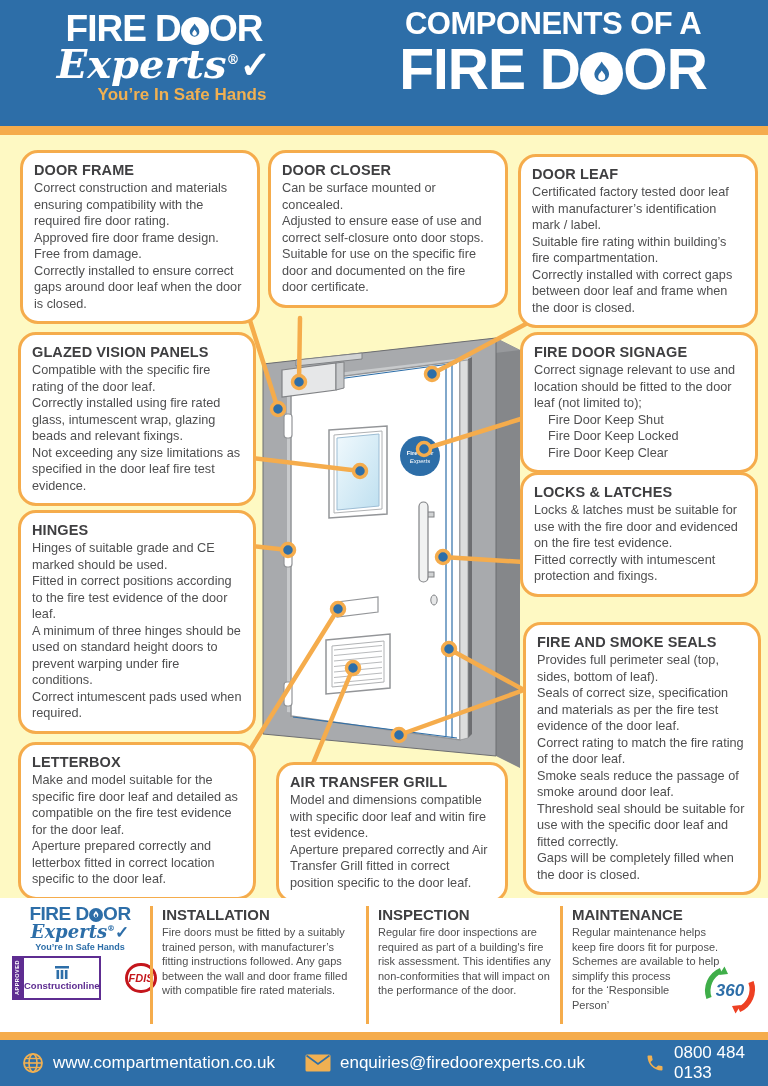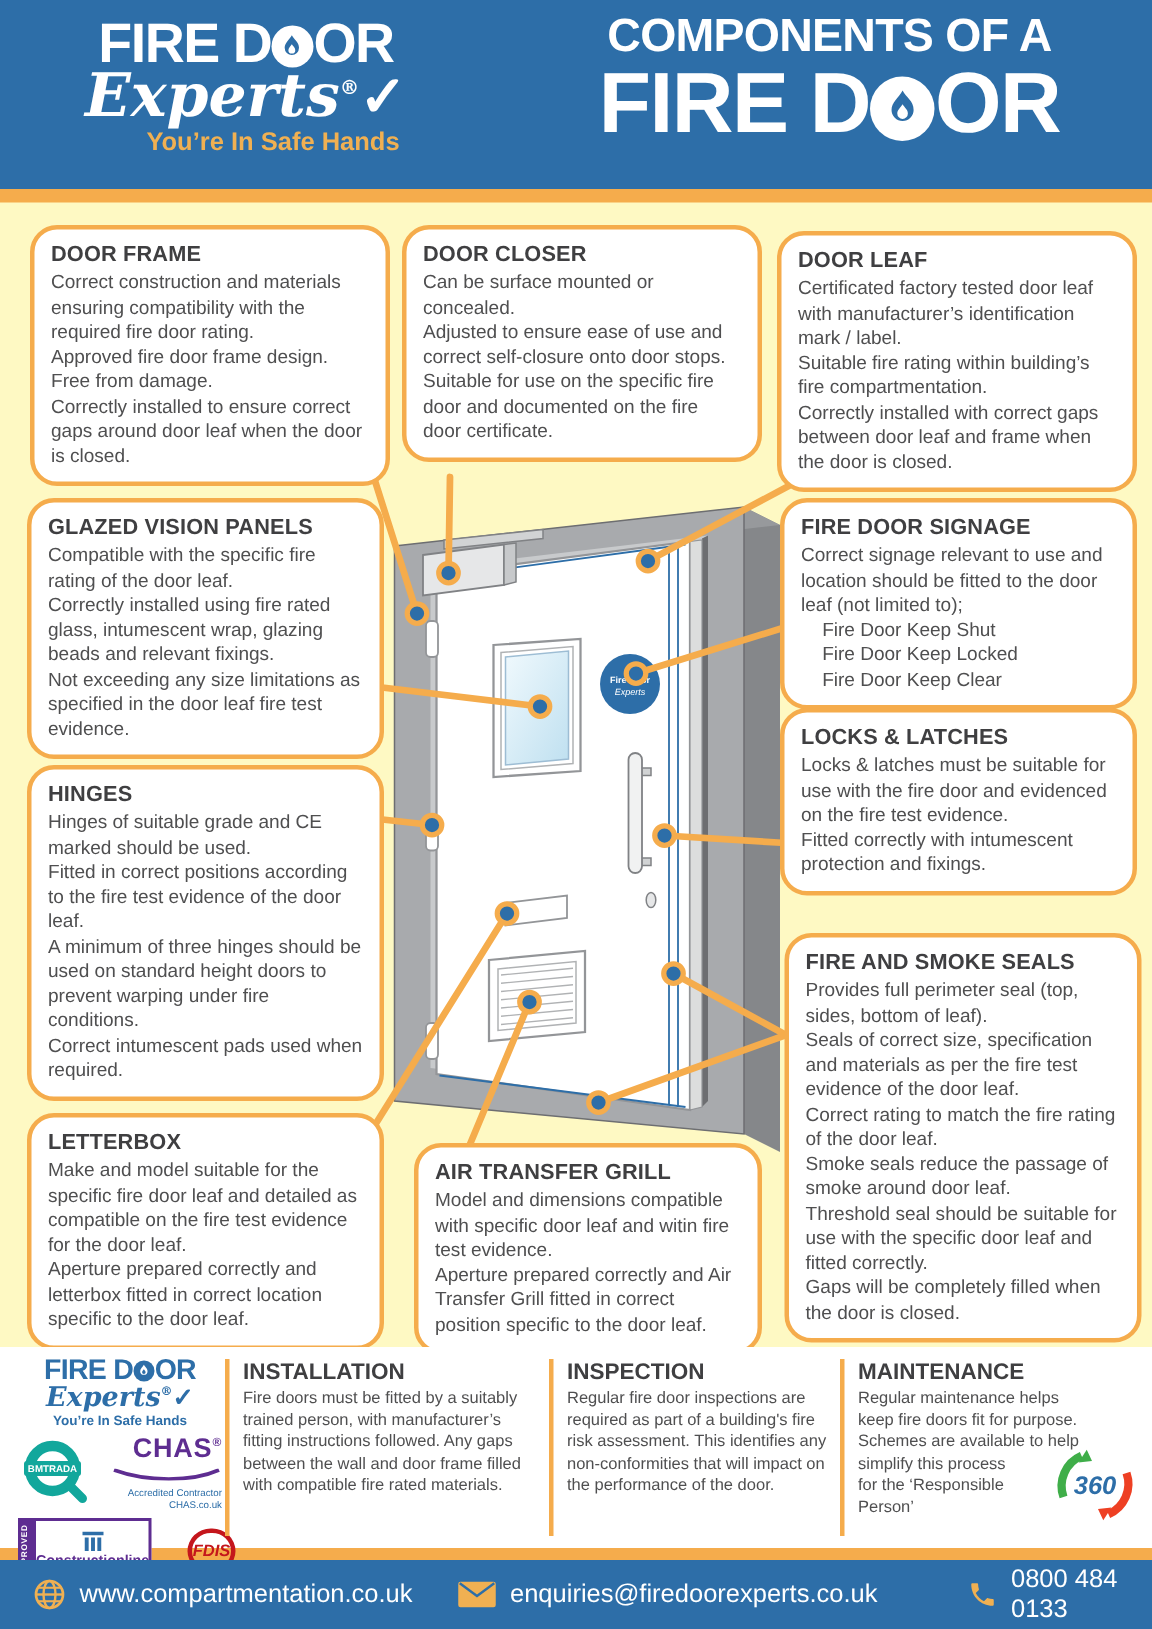--- a/index.html
+++ b/index.html
@@ -277,36 +277,20 @@
         <div class="l1"><span>FIRE D</span><span class="flame-o inverse">
               <svg viewBox="0 0 20 20">
                 <path fill="#ffffff" d="M10 2.2C11.6 5.4 15 6.8 15 11a5 5 0 1 1-10 0c0-3.4 3.1-5.4 5-8.8z"></path>
                 <path fill="#2d6ea8" d="M10 8.4c.9 1.6 2.4 2.3 2.4 4.2a2.4 2.4 0 1 1-4.8 0c0-1.6 1.4-2.6 2.4-4.2z"></path>
               </svg>
             </span><span>OR</span></div>
         <div class="l2"><span>Experts</span><sup>®</sup><span class="chk">✓</span></div>
         <div class="l3">You’re In Safe Hands</div>
       </div>
       <div class="badge-row">
-        <svg width="50" height="44" viewBox="0 0 50 44">
-          <circle cx="23" cy="19" r="15" fill="none" stroke="#12a79c" stroke-width="7"></circle>
-          <line x1="34" y1="30" x2="43" y2="39" stroke="#12a79c" stroke-width="6" stroke-linecap="round"></line>
-          <rect x="4" y="14" width="38" height="10" rx="2" fill="#12a79c"></rect>
-          <text x="23" y="21.5" text-anchor="middle" font-size="6.5" font-weight="bold" fill="#ffffff">BMTRADA</text>
-        </svg>
-        <div class="chas">
-          <div class="chas-word"><span>CHAS</span><sup>®</sup></div>
-          <svg width="74" height="8" viewBox="0 0 74 8">
-              <path d="M2,1 C24,9 54,9 72,1" fill="none" stroke="#5e2d91" stroke-width="2.5"></path>
-            </svg>
-          <div class="chas-sub">Accredited Contractor</div>
-          <div class="chas-sub">CHAS.co.uk</div>
-        </div>
-      </div>
-      <div class="badge-row">
         <div class="cline">
           <div class="strip">APPROVED</div>
           <div class="main">
             <svg width="16" height="13" viewBox="0 0 16 13">
               <rect x="1" y="0" width="14" height="2.5" fill="#2d6ea8"></rect>
               <rect x="2.5" y="4" width="2.6" height="9" fill="#2d6ea8"></rect>
               <rect x="6.7" y="4" width="2.6" height="9" fill="#2d6ea8"></rect>
               <rect x="10.9" y="4" width="2.6" height="9" fill="#2d6ea8"></rect>
             </svg>
             <div class="cname">Constructionline</div>

